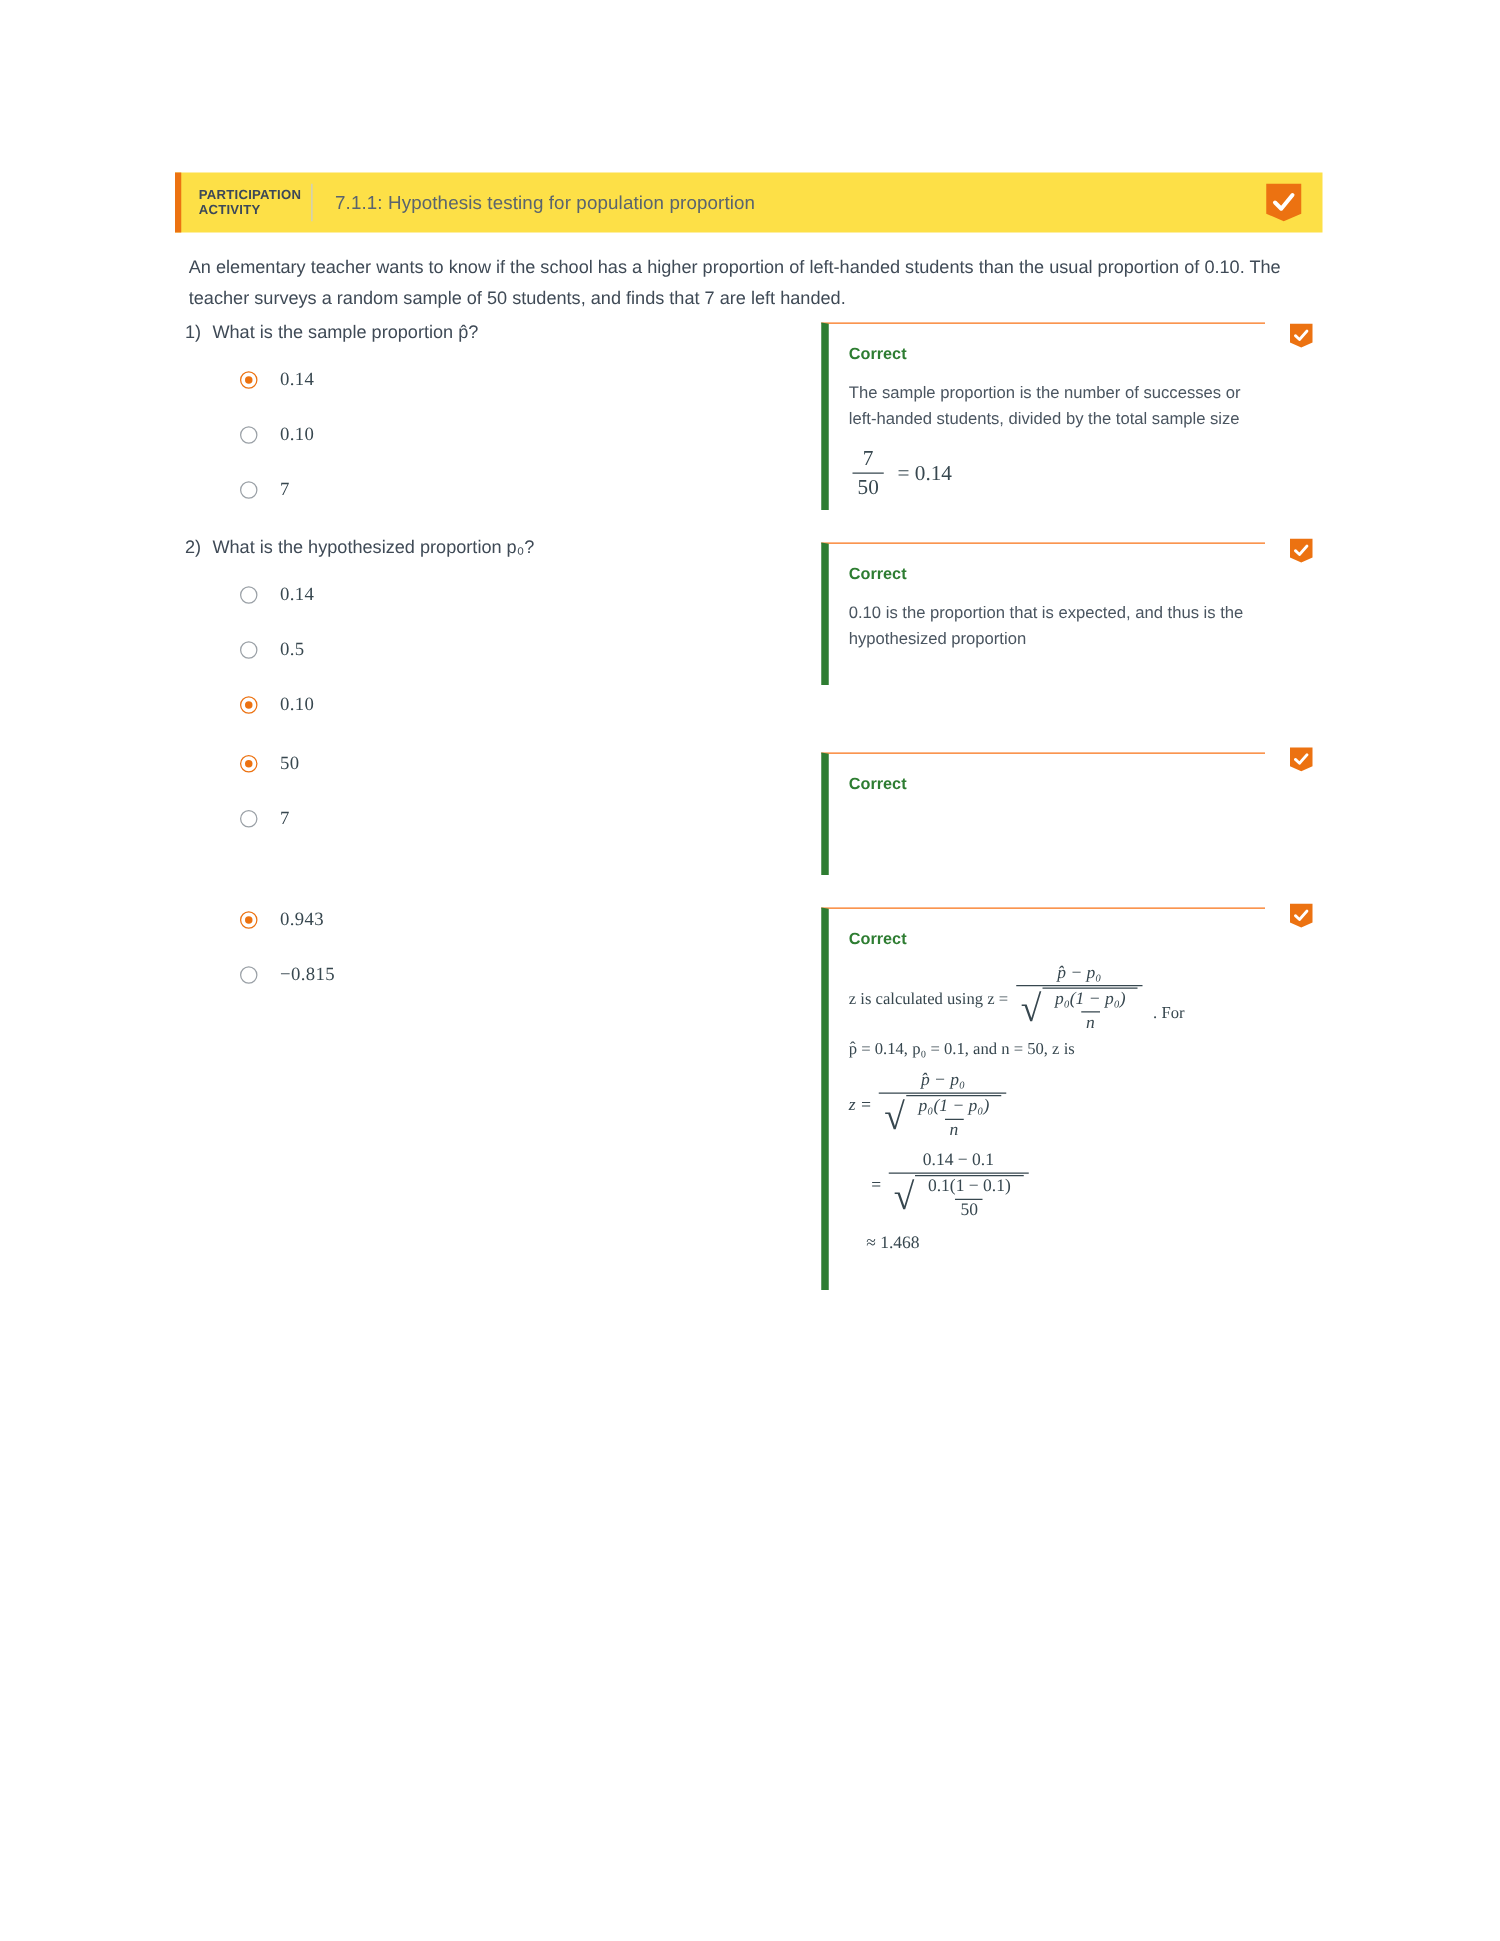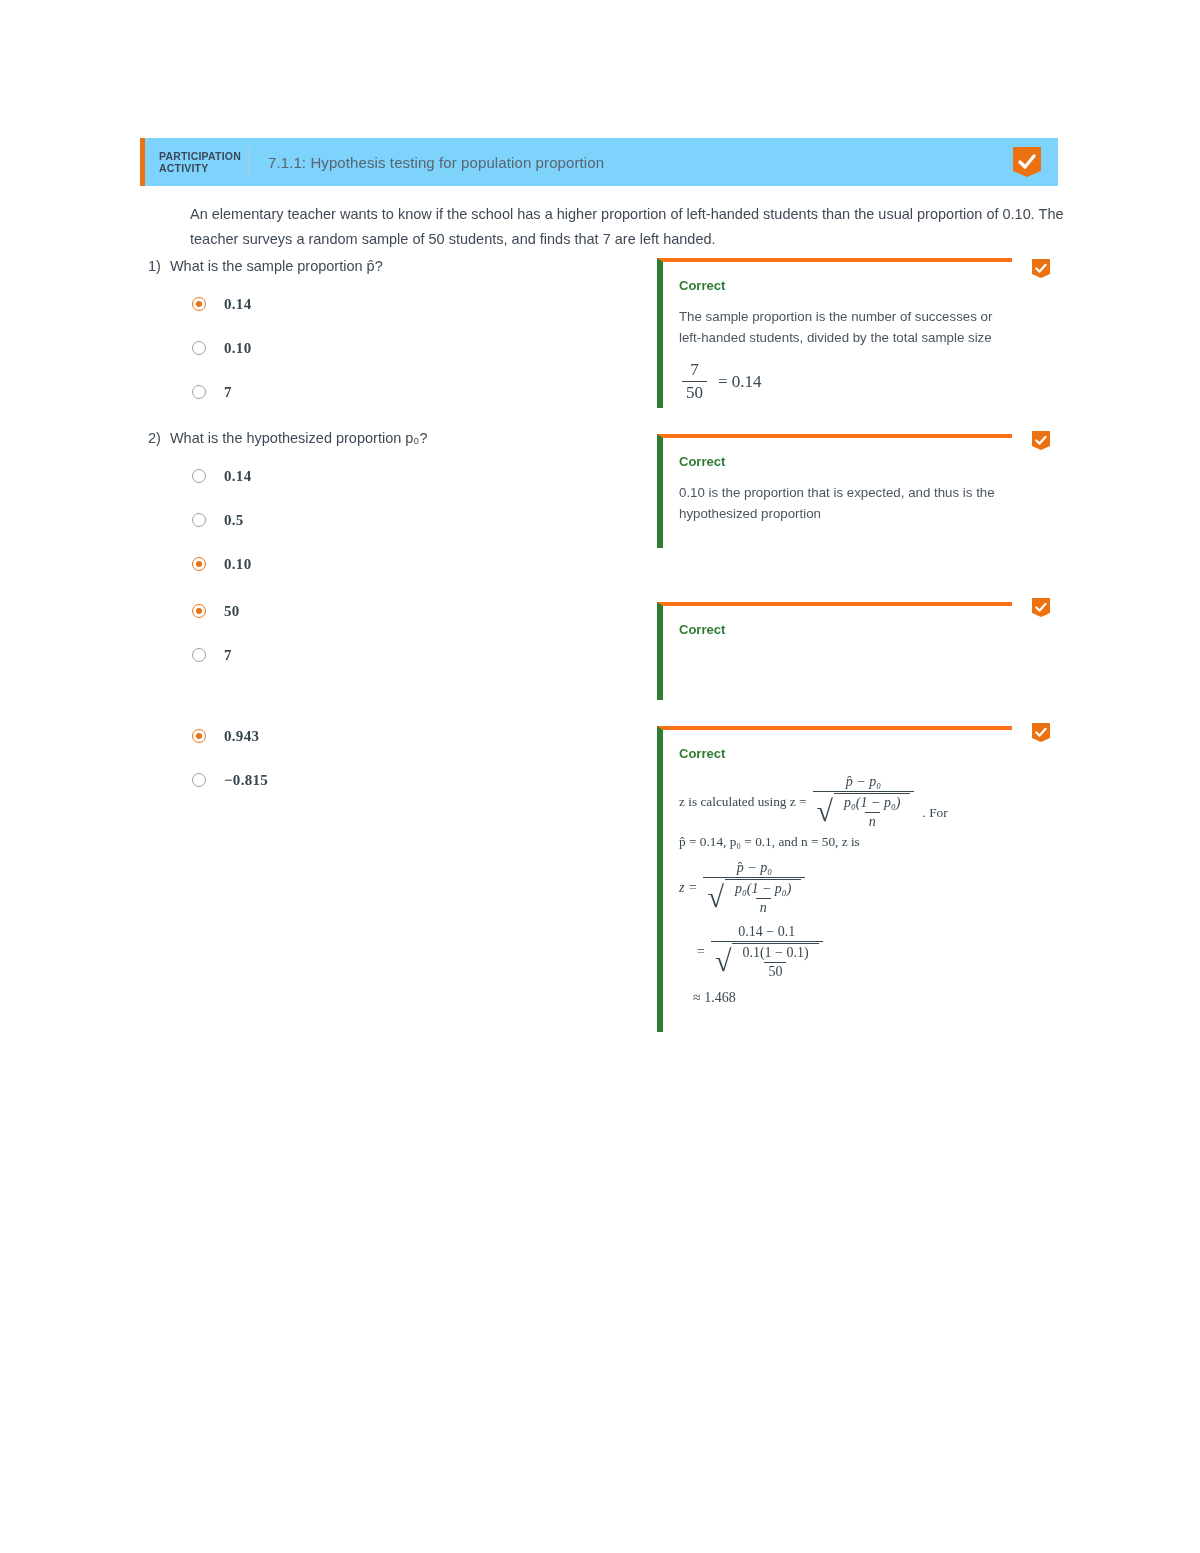--- a/index.html
+++ b/index.html
@@ -9,21 +9,21 @@
     width: 1200px; height: 1553px;
     font-family: "Liberation Sans", sans-serif;
   }
   .page { position: relative; width: 1200px; height: 1553px; }
 
   
   .activity-header {
     position: absolute;
     left: 140px; top: 138px;
     width: 918px; height: 48px;
-    background: #7dd3fc;
+    background: #fde047;
     display: flex; align-items: center;
   }
   .activity-header .accent-bar {
     width: 5px; height: 48px; background: #ec7211; flex: 0 0 5px;
   }
   .activity-label {
     padding-left: 14px;
     width: 100px;
     color: #3c4858;
     font-size: 10.5px;
@@ -46,21 +46,20 @@
   }
 
   
   .intro {
     position: absolute;
     left: 151px; top: 202px;
     width: 905px;
     font-size: 14.5px;
     color: #3f4a56;
     line-height: 25px;
-    margin-left: 39px;
   }
 
   
   .questions { position: absolute; left: 148px; top: 256px; width: 480px; }
   .question-block { position: absolute; left: 0; width: 480px; }
   .q-text {
     font-size: 14.5px;
     color: #3f4a56;
     line-height: 20px;
     margin-bottom: 18px;
@@ -87,31 +86,31 @@
     left: 3px; top: 3px;
     width: 6px; height: 6px;
     border-radius: 50%;
     background: #ec7211;
   }
   .option-label {
     margin-left: 18px;
     font-size: 15px;
     color: #37474f;
     font-family: "Liberation Serif", serif;
-    font-weight: bold;
+    font-weight: normal;
     letter-spacing: .3px;
   }
 
   
   .answer-box {
     position: absolute;
     left: 657px;
     width: 355px;
     background: #ffffff;
-    border-top: 4px solid #f97316;
+    border-top: 1px solid #f97316;
     border-left: 6px solid #2e7d32;
     padding: 16px 14px 14px 16px;
   }
   .answer-title {
     color: #2e7d32;
     font-size: 13px;
     font-weight: bold;
     margin-bottom: 13px;
   }
   .answer-text {

